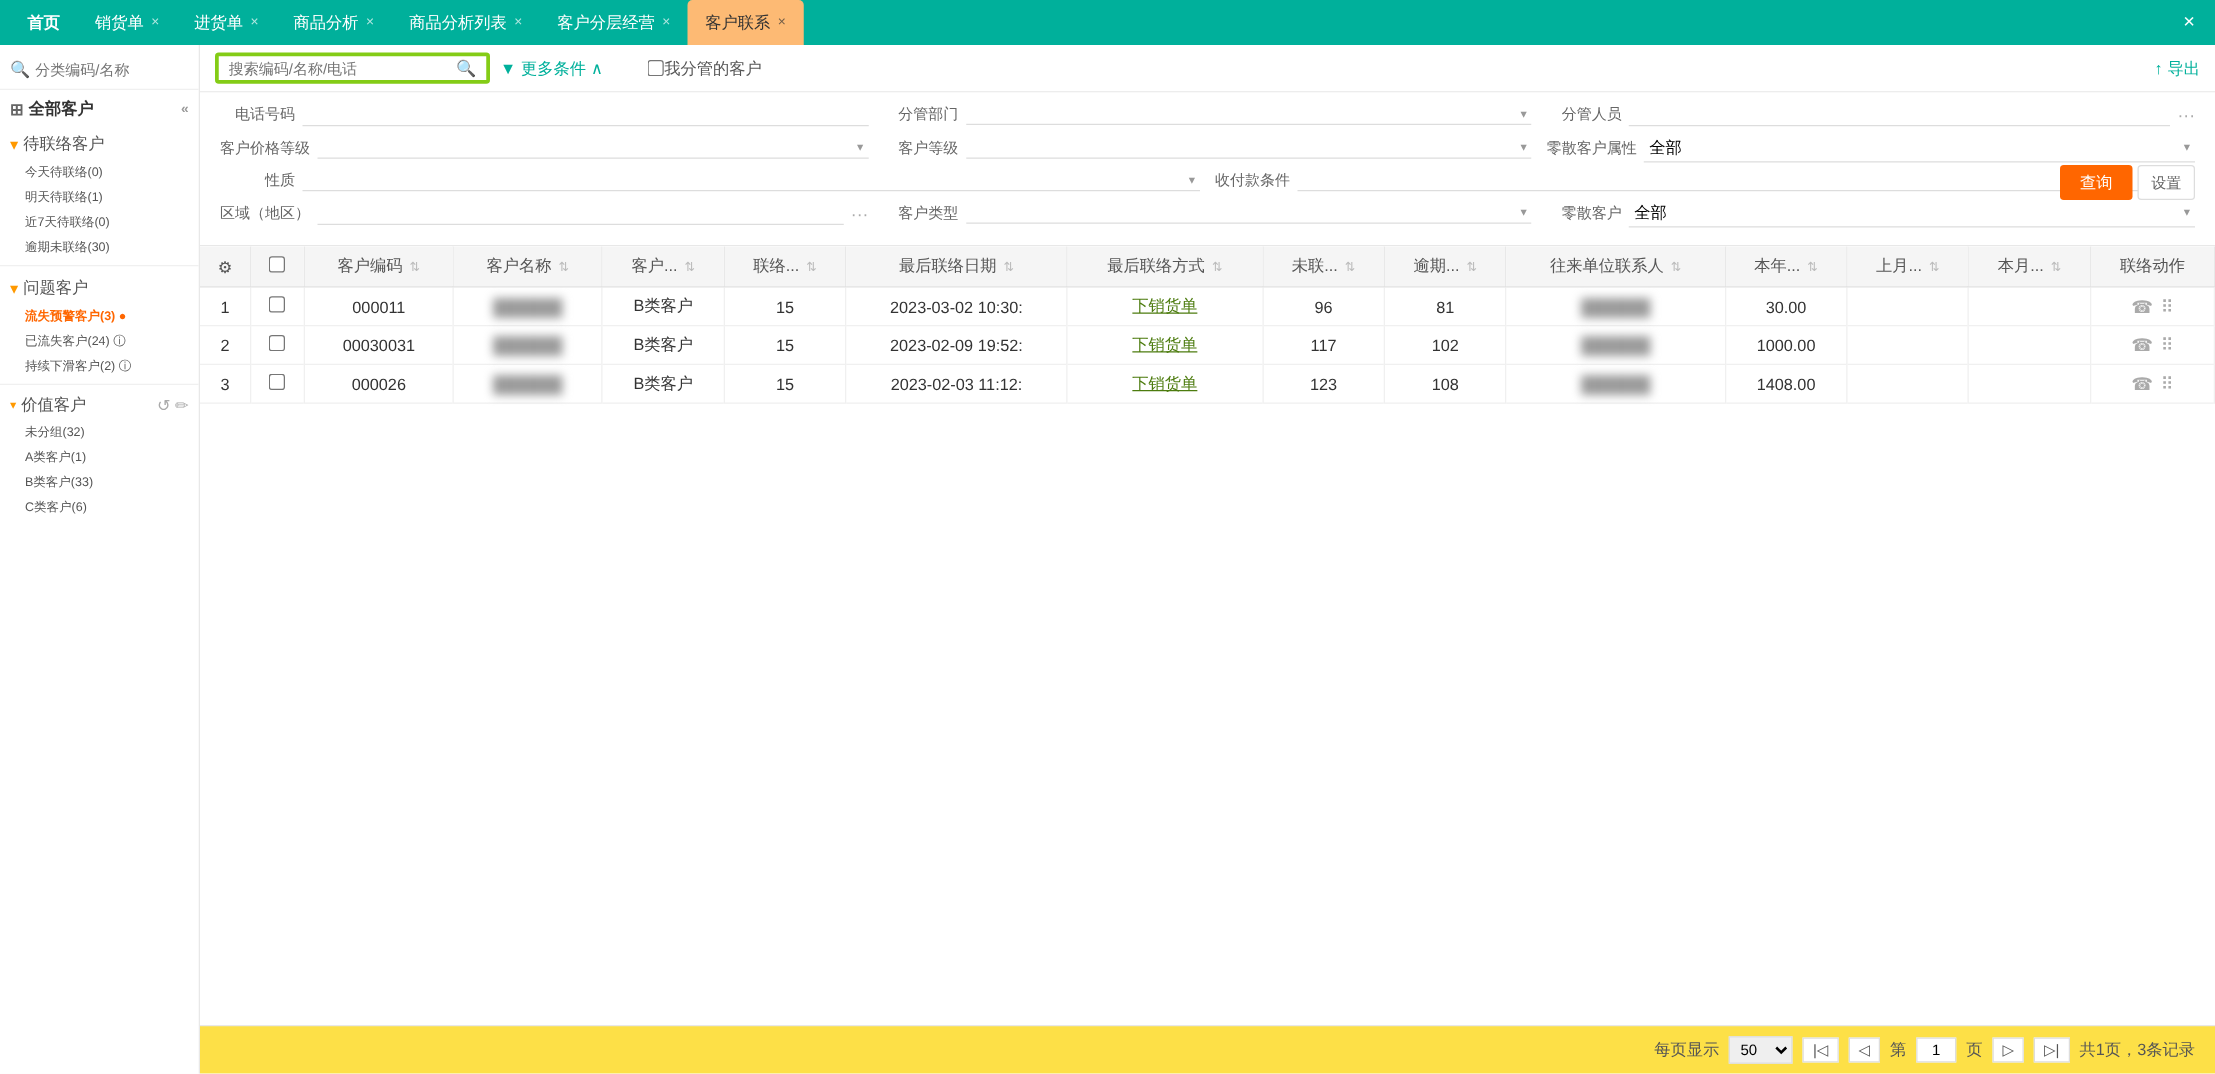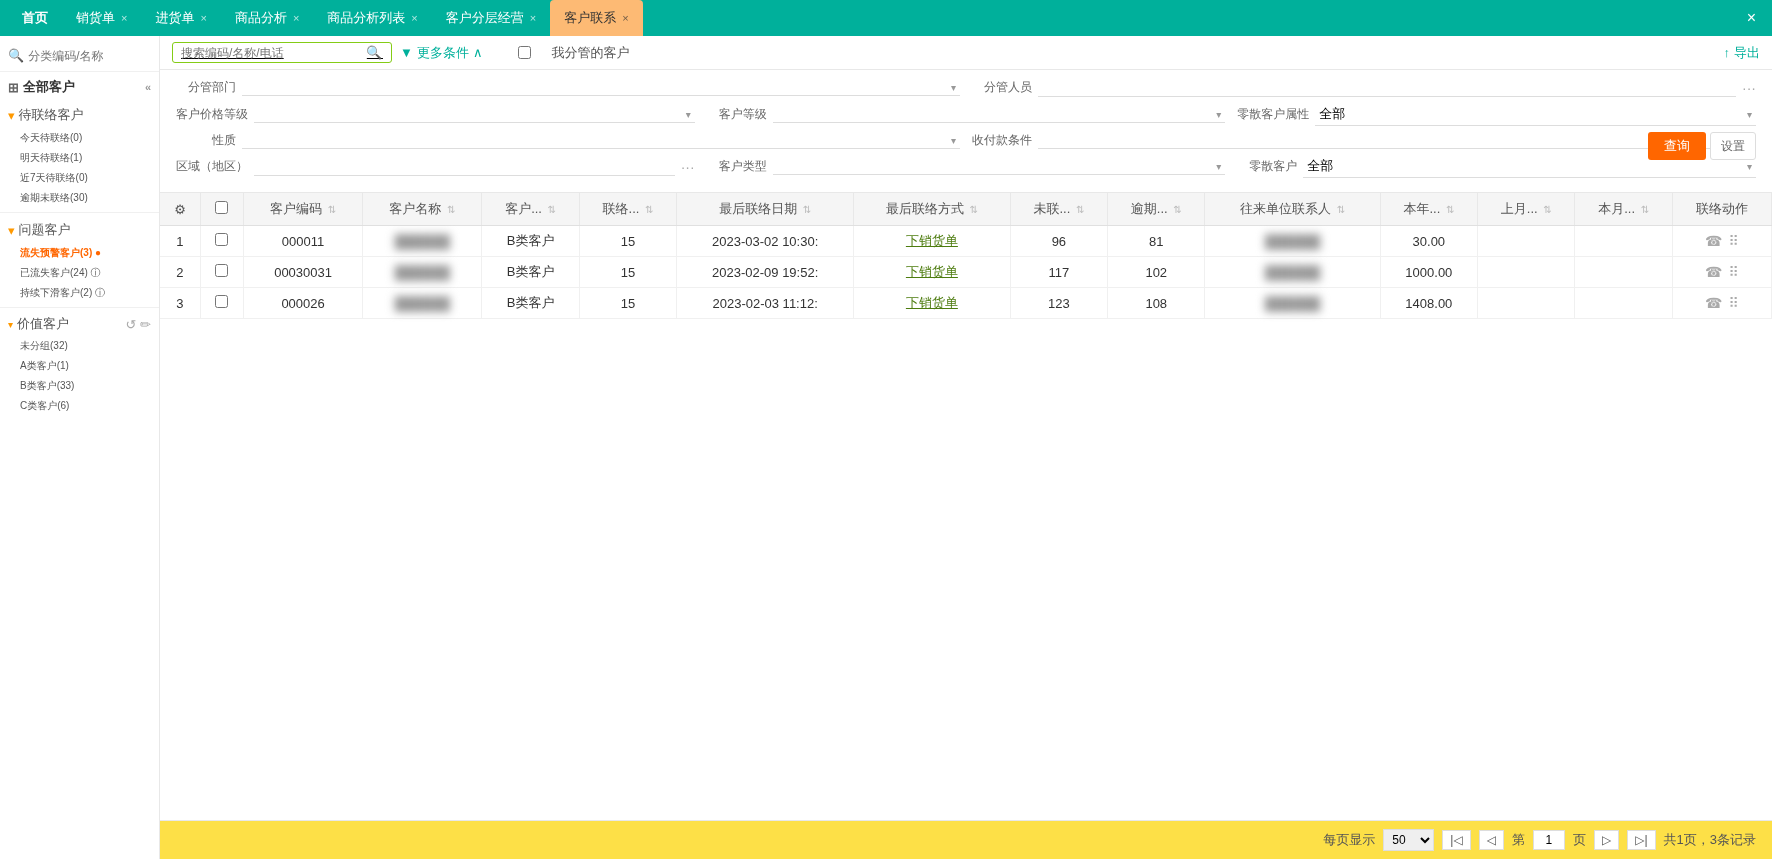--- a/index.html
+++ b/index.html
@@ -112,37 +112,36 @@
     .filter-bar {
       padding: 6px 12px;
       border-bottom: 1px solid #e8e8e8;
       display: flex;
       align-items: center;
       gap: 8px;
       background: #fff;
     }
     .filter-search-box {
       display: flex; align-items: center;
-      border: 1px solid #84cc16;
+      border: 3px solid #84cc16;
       border-radius: 3px;
       padding: 2px 8px;
       width: 220px;
-      text-decoration: underline;
     }
     .filter-search-box input {
       border: none; outline: none; font-size: 12px; width: 100%; background: transparent;
     }
     .filter-btn {
       display: flex; align-items: center; gap: 4px;
       color: #00b09b;
       cursor: pointer;
       font-size: 12px;
     }
     .filter-checkbox-label {
-      display: flex; align-items: center; gap: 20px;
+      display: flex; align-items: center; gap: 0;
       font-size: 12px; color: #555; cursor: pointer; padding-left: 28px;
     }
     .filter-spacer { flex: 1; }
     .export-btn {
       display: flex; align-items: center; gap: 4px;
       color: #00b09b; cursor: pointer; font-size: 12px;
     }
 
     
     .adv-filter {
@@ -362,20 +361,24 @@
       <div class="filter-spacer"></div>
       <div class="export-btn">
         <span>↑</span>
         <span>导出</span>
       </div>
     </div>
 
     <div class="adv-filter">
 
       <div class="adv-filter-row">
+        <div class="adv-filter-field">
+          <span class="adv-filter-label">电话号码</span>
+          <input class="adv-filter-input" value="" style="">
+        </div>
         <div class="adv-filter-field">
           <span class="adv-filter-label">分管部门</span>
           <div class="adv-filter-select">
             <span></span>
             <span class="chevron">▾</span>
           </div>
         </div>
         <div class="adv-filter-field">
           <span class="adv-filter-label">分管人员</span>
           <input class="adv-filter-input" value="" style="flex: 1 1 0%;">

